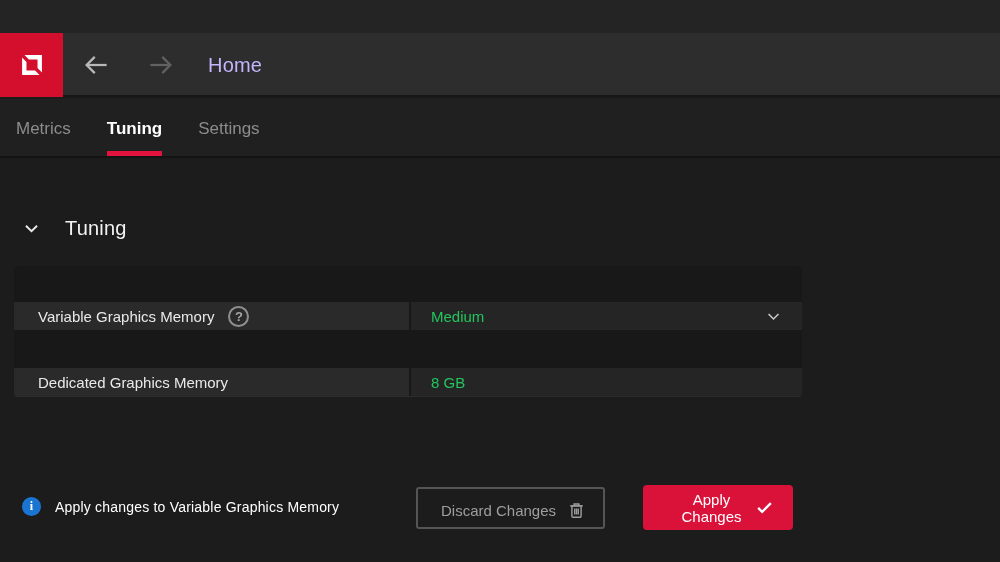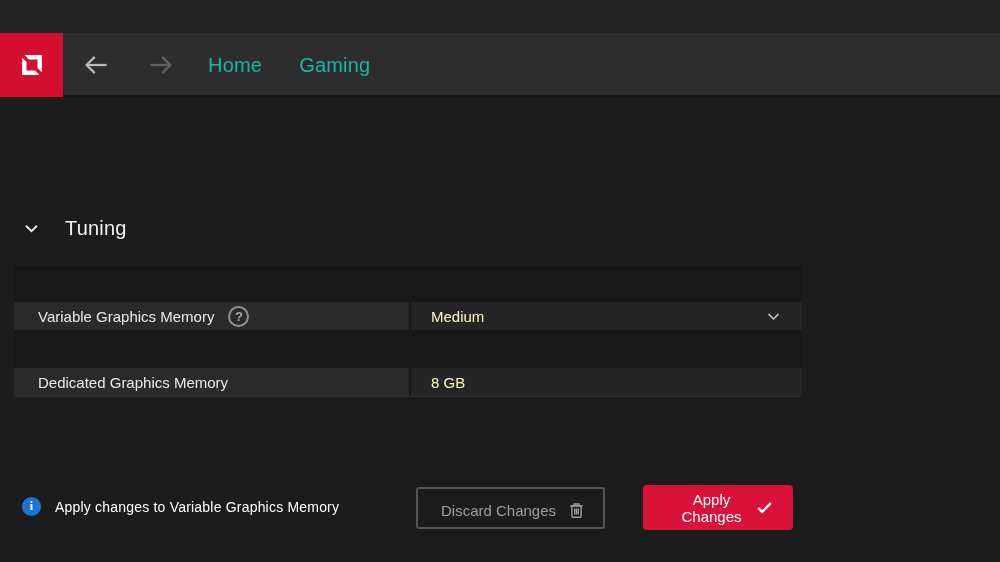--- a/index.html
+++ b/index.html
@@ -23,21 +23,21 @@
 
   
   .navbar{position:absolute;left:0;top:33px;width:1000px;height:64px;background:#2d2d2e;border-bottom:2px solid #161617;}
   .logo{position:absolute;left:0;top:0;width:63px;height:64px;background:var(--logo-red);display:flex;align-items:center;justify-content:center;cursor:pointer;}
   .logo svg{width:34px;height:34px;}
   .nav-arrow{position:absolute;top:0;height:64px;width:40px;display:flex;align-items:center;justify-content:center;background:none;border:none;cursor:pointer;}
   .nav-arrow svg{width:30px;height:30px;}
   .arrow-back{left:76px;color:#b9b9b9;}
   .arrow-fwd{left:141px;color:#606162;}
   .nav-tabs{position:absolute;left:208px;top:0;height:64px;display:flex;gap:37px;align-items:stretch;}
-  .tab{position:relative;display:flex;align-items:center;font-size:20px;color:#14b8a6;cursor:pointer;letter-spacing:.2px;background:none;border:none;font-family:inherit;}
+  .tab{position:relative;display:flex;align-items:center;font-size:20px;color:#c4b5fd;cursor:pointer;letter-spacing:.2px;background:none;border:none;font-family:inherit;}
   .tab.active{color:#fafafa;font-weight:700;}
   .tab.active::after{content:"";position:absolute;left:-1px;right:-1px;bottom:0;height:5px;background:var(--accent-red);}
 
   
   .subnav{position:absolute;left:0;top:99px;width:1000px;height:59px;background:#202021;border-bottom:2px solid #131314;}
   .subnav-tabs{position:absolute;left:16px;top:0;height:59px;display:flex;gap:36px;align-items:stretch;}
   .subtab{position:relative;display:flex;align-items:center;font-size:17px;color:#8c8c8c;cursor:pointer;background:none;border:none;font-family:inherit;}
   .subtab.active{color:#fff;font-weight:700;}
   .subtab.active::after{content:"";position:absolute;left:0;right:0;bottom:2px;height:5px;background:var(--accent-red);}
 
@@ -48,21 +48,21 @@
 
   
   .settings-table{
     position:absolute;left:14px;top:266px;width:788px;
     display:grid;grid-template-columns:395px 1fr;grid-auto-rows:64px;gap:2px;
     background:#181819;border-radius:3px;overflow:hidden;
     box-shadow:0 1px 0 rgba(255,255,255,.08);
   }
   .cell{display:flex;align-items:center;margin-top:36px;}
   .cell.label{background:#2a2a2b;padding-left:24px;color:#e9e9e9;font-size:15px;gap:14px;}
-  .cell.value{background:#252526;padding:0 20px;color:#fef9c3;font-size:15px;justify-content:space-between;}
+  .cell.value{background:#252526;padding:0 20px;color:#22c55e;font-size:15px;justify-content:space-between;}
   .cell.value.dropdown{cursor:pointer;}
   .help-icon{
     width:21px;height:21px;border:2px solid #8f8f8f;border-radius:50%;
     display:flex;align-items:center;justify-content:center;
     color:#a8a8a8;font-size:13px;font-weight:700;cursor:pointer;flex:0 0 auto;
   }
   .dd-chev{width:17px;height:17px;color:#c9c9c9;}
 
   
   .footer-note{position:absolute;left:22px;top:497px;display:flex;align-items:center;gap:14px;}
@@ -117,24 +117,30 @@
       <span style="display:flex;">
         <svg viewBox="0 0 24 24" fill="none" stroke="currentColor" stroke-width="1.8">
           <path d="M3.5 12h16"></path>
             <path d="M13 5.5 19.5 12 13 18.5"></path>
         </svg>
       </span>
     </button>
 
     <div class="nav-tabs">
       <button class="tab">Home</button>
-      <button class="tab">Gaming</button>
-    </div>
-  </div>
-
+    </div>
+  </div>
+
+  <div class="subnav">
+    <div class="subnav-tabs">
+      <button class="subtab">Metrics</button>
+      <button class="subtab active">Tuning</button>
+      <button class="subtab">Settings</button>
+    </div>
+  </div>
 
   <div class="section-header">
     <span class="chev" style="display:flex;">
       <svg viewBox="0 0 24 24" fill="none" stroke="currentColor" stroke-width="2.4">
         <path d="M5 8.5 12 15.5 19 8.5"></path>
       </svg>
     </span>
     <span class="section-title">Tuning</span>
   </div>
 

